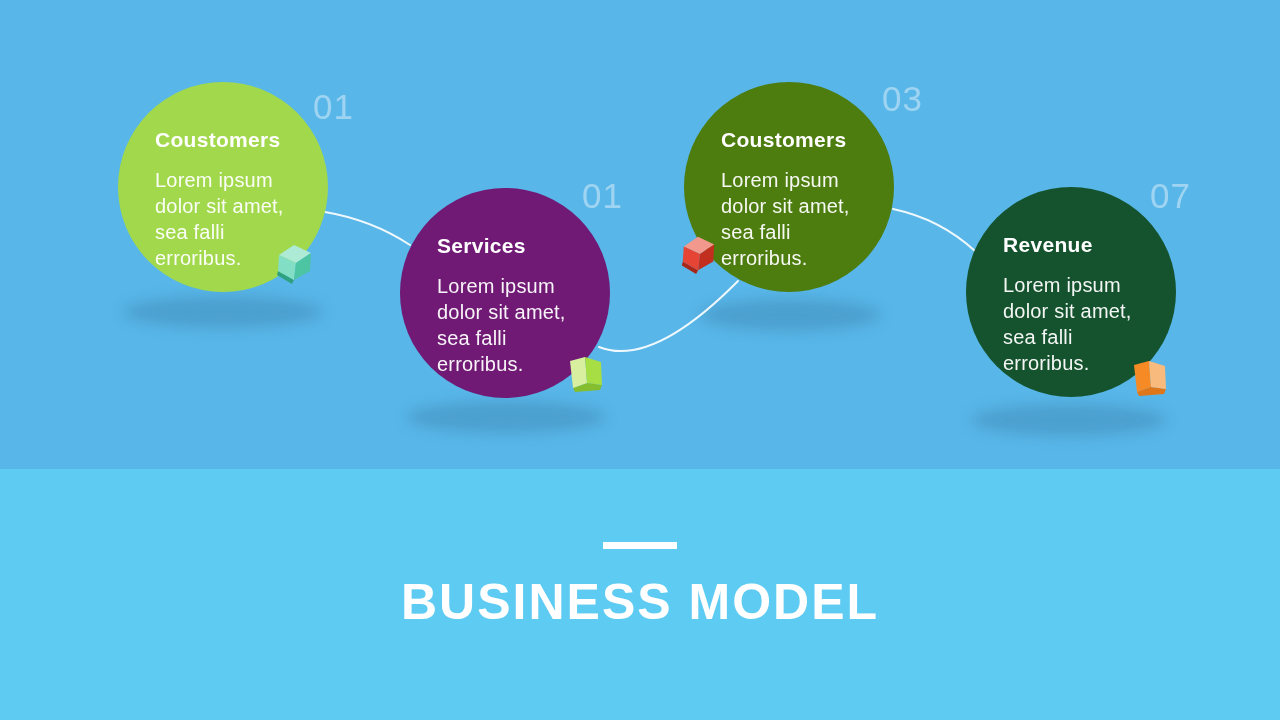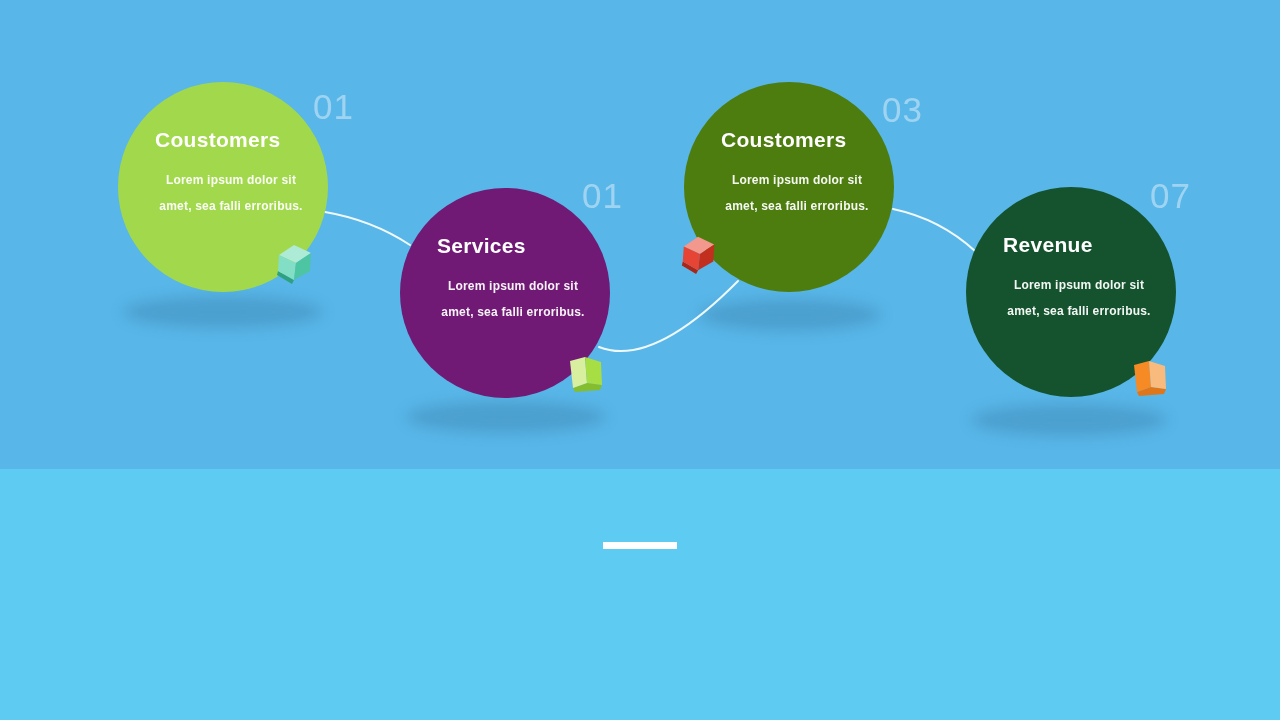--- a/index.html
+++ b/index.html
@@ -22,22 +22,22 @@
     position: absolute; z-index: 3;
     width: 210px; height: 210px;
     border-radius: 50%;
   }
   .circle-content { position: absolute; left: 37px; top: 46px; width: 152px; }
   .step-title {
     font-size: 21px; font-weight: 700; color: #ffffff;
     letter-spacing: 0.3px; margin-bottom: 15px;
   }
   .step-desc {
-    font-size: 12px; line-height: 26px; color: rgba(255,255,255,0.95);
-    font-weight: 700; letter-spacing: 0.2px; text-align: center;
+    font-size: 20px; line-height: 26px; color: rgba(255,255,255,0.95);
+    font-weight: 400; letter-spacing: 0.2px;
   }
   .step-number {
     position: absolute; z-index: 2;
     font-size: 35px; font-weight: 300; letter-spacing: 1px;
     font-family: "Liberation Sans", sans-serif;
   }
   .cube { position: absolute; z-index: 4; }
 
   .title-bar {
     position: absolute; z-index: 5;
@@ -66,21 +66,21 @@
     <path d="M893,209 Q940,219 975,251" fill="none" stroke-width="2" stroke-linecap="round" opacity="0.9" stroke="#FFFFFF"></path>
   </svg>
 
   <div class="circle-shadow" style="left: 123px; top: 296px; width: 200px; height: 32px; background-color: rgba(23, 74, 112, 0.2);"></div>
   <div class="circle-shadow" style="left: 406px; top: 401px; width: 200px; height: 32px; background-color: rgba(23, 74, 112, 0.2);"></div>
   <div class="circle-shadow" style="left: 699px; top: 299px; width: 182px; height: 32px; background-color: rgba(23, 74, 112, 0.2);"></div>
   <div class="circle-shadow" style="left: 971px; top: 404px; width: 196px; height: 32px; background-color: rgba(23, 74, 112, 0.2);"></div>
 
   <div class="step-number" style="left: 313px; top: 87px; color: rgba(255, 255, 255, 0.42);">01</div>
   <div class="step-number" style="left: 582px; top: 176px; color: rgba(255, 255, 255, 0.42);">01</div>
-  <div class="step-number" style="left: 882px; top: 90px; color: rgba(255, 255, 255, 0.42);">03</div>
+  <div class="step-number" style="left: 882px; top: 79px; color: rgba(255, 255, 255, 0.42);">03</div>
   <div class="step-number" style="left: 1150px; top: 176px; color: rgba(255, 255, 255, 0.42);">07</div>
 
   <div class="step-circle" style="left: 118px; top: 82px; background-color: rgb(162, 217, 76);">
     <div class="circle-content">
       <div class="step-title">Coustomers</div>
       <div class="step-desc">Lorem ipsum dolor sit amet, sea falli erroribus.</div>
     </div>
   </div>
 
   <div class="step-circle" style="left: 400px; top: 188px; background-color: #701a75;">
@@ -124,14 +124,15 @@
     <polygon points="20,21 35,11 34,29 18,38" fill="#C22F1E"></polygon>
   </svg>
 
   <svg class="cube" style="left:1129px; top:357px;" width="40" height="42" viewBox="0 0 40 40">
     <polygon points="8,34 22,29 37,31 35,36 10,38" fill="#E0761A"></polygon>
     <polygon points="5,7 20,3 22,29 8,34" fill="#F68A25"></polygon>
     <polygon points="20,3 36,8 37,31 22,29" fill="#F9BB7D"></polygon>
   </svg>
 
   <div class="title-bar"></div>
+  <div class="slide-title">BUSINESS MODEL</div>
 
 </div>
 
 </body></html>

